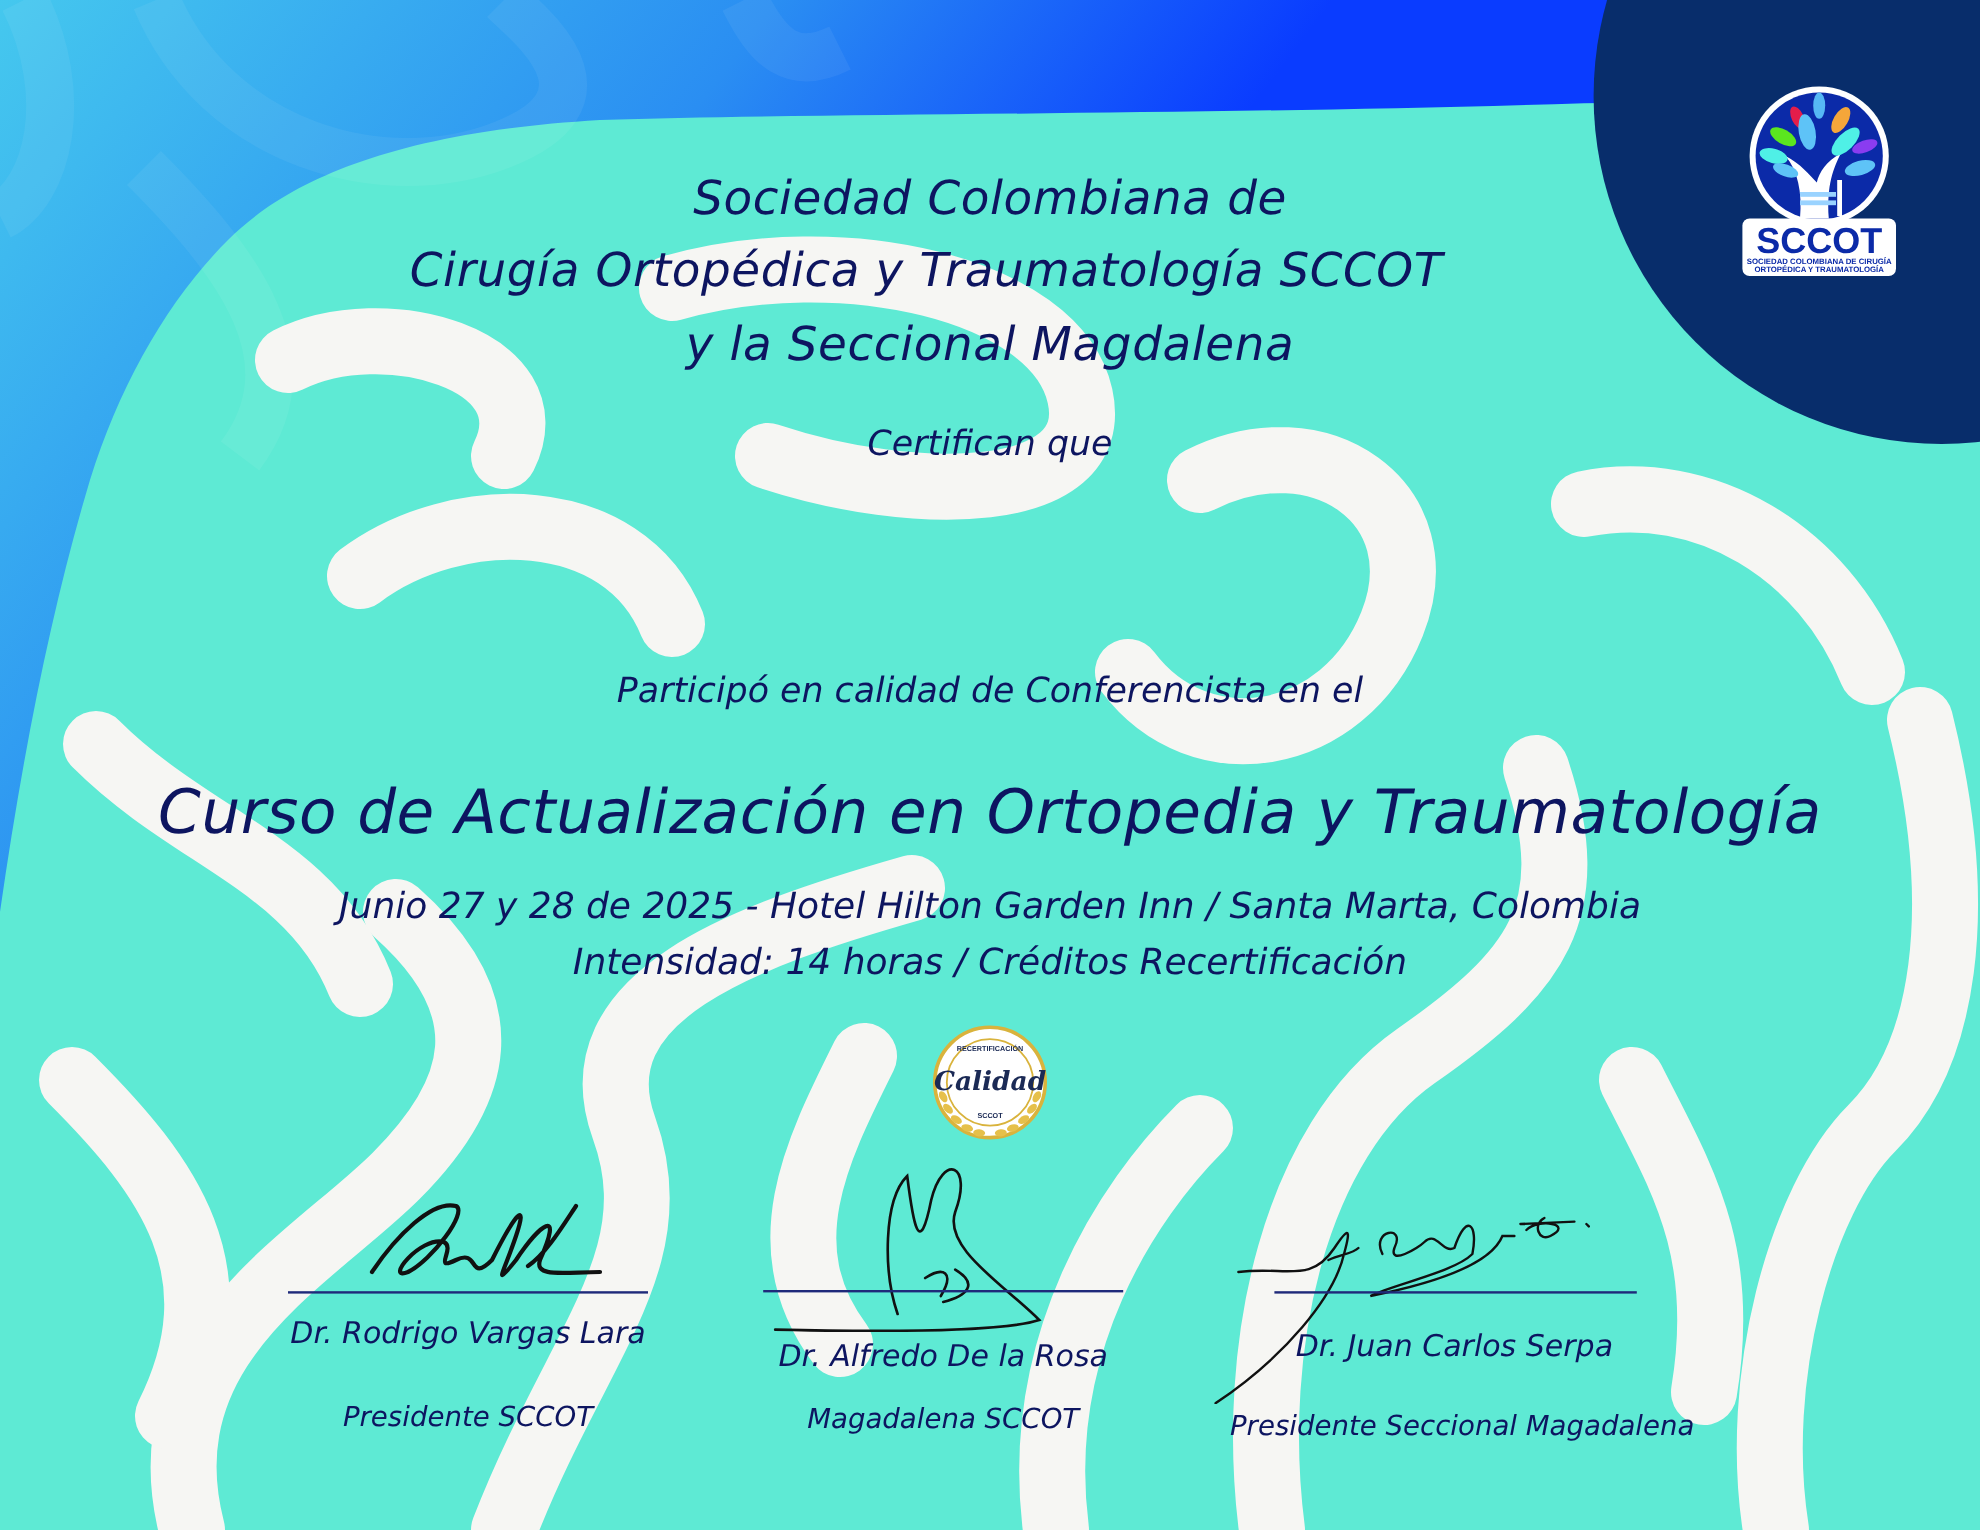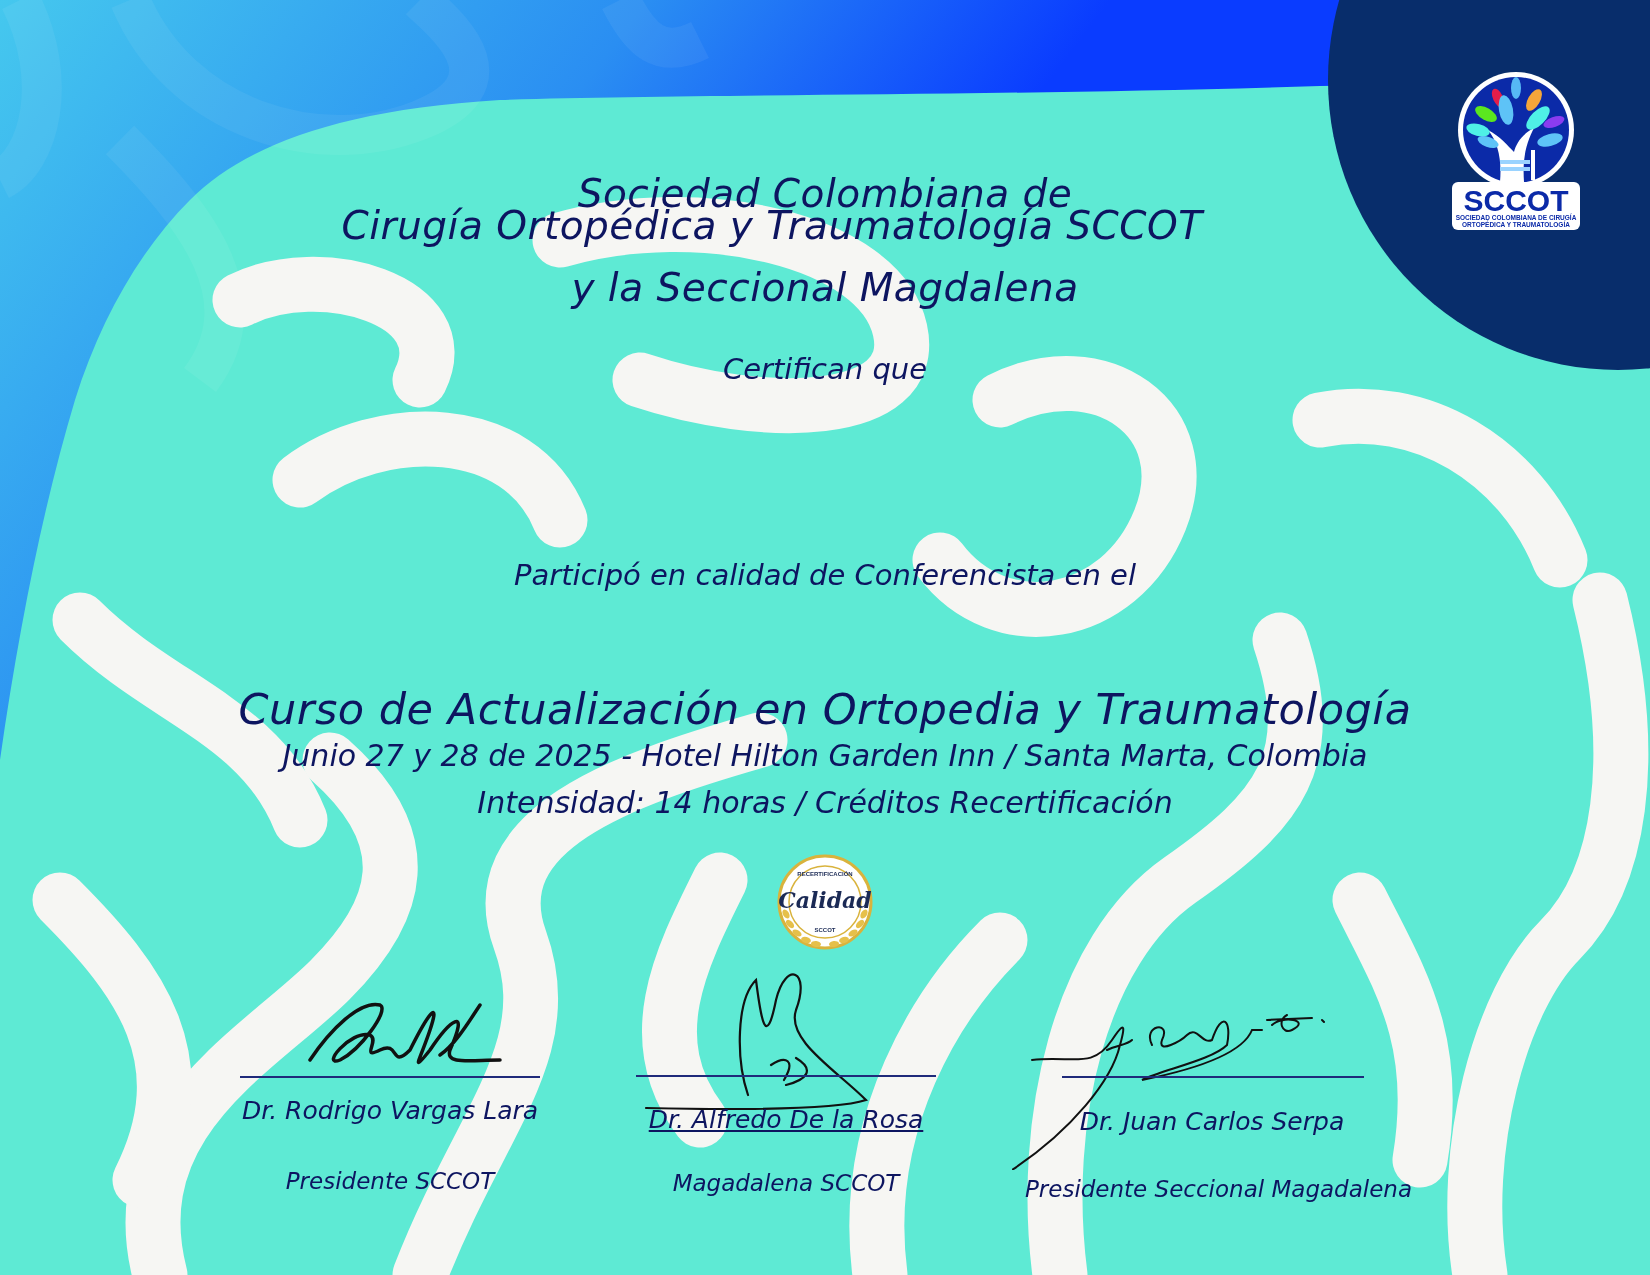--- a/index.html
+++ b/index.html
@@ -2,27 +2,27 @@
 <html><head>
 <meta charset="utf-8">
 <style>
   html, body { margin: 0; padding: 0; }
   body { width: 1650px; height: 1275px; overflow: hidden; background: #ffffff; }
   .cert { position: relative; width: 1650px; height: 1275px; overflow: hidden; background: #5eead4; font-family: "DejaVu Sans", "Liberation Sans", sans-serif; color: #0d1560; }
   .bg-svg { position: absolute; left: 0; top: 0; width: 1650px; height: 1275px; }
   .text-block { position: absolute; left: 0; width: 1650px; text-align: center; font-style: italic; }
   .org-line { font-size: 39px; line-height: 60px; letter-spacing: 0.5px; }
   .org-lines { top: 136px; left: 0; width: 1650px; }
-  .org-lines .l1 { position: absolute; left: 0; width: 1650px; top: 0; margin-top: 28px; }
+  .org-lines .l1 { position: absolute; left: 0; width: 1650px; top: 0; }
   .org-lines .l2 { position: absolute; left: 0; width: 1544px; top: 60px; }
   .org-lines .l3 { position: absolute; left: 0; width: 1650px; top: 122px; }
   .certify { top: 352px; font-size: 29px; }
   .recipient { top: 430px; font-size: 42px; min-height: 60px; }
   .participation { top: 558px; font-size: 29px; }
-  .course { top: 684px; font-size: 43px; letter-spacing: 0.5px; }
+  .course { top: 648px; font-size: 51px; letter-spacing: 0.5px; }
   .details1 { top: 738px; font-size: 30px; }
   .details2 { top: 785px; font-size: 30px; }
   .seal { position: absolute; left: 772px; top: 852px; width: 106px; height: 106px; }
   .sig { position: absolute; text-align: center; font-style: italic; }
   .sig .line { position: absolute; height: 2px; background: #1f2a7a; }
   .sig .name { position: absolute; left: 0; width: 100%; font-size: 25px; white-space: nowrap; }
   .sig .role { position: absolute; left: 0; width: 100%; font-size: 23px; white-space: nowrap; margin-top: 32px; }
   .sig svg { position: absolute; }
   .logo { position: absolute; left: 1448px; top: 70px; width: 136px; height: 170px; }
 </style>
@@ -142,21 +142,21 @@
     <div class="line" style="left:0; top:86px; width:300px;"></div>
     <div class="name" style="top:106px;">Dr. Rodrigo Vargas Lara</div>
     <div class="role" style="top:146px;">Presidente SCCOT</div>
   </div>
 
   <div class="sig" style="left:636px; top:960px; width:300px; height:215px;">
     <svg width="280" height="150" style="left:0px; top:0px;" viewBox="0 0 280 150">
       <path d="M112 135 C 100 100, 100 40, 120 20 C 125 60, 130 90, 140 40 C 150 0, 175 10, 160 50 C 150 80, 200 110, 230 140 C 200 150, 100 150, 10 148 M135 105 C 150 95, 160 100, 148 120 M160 98 C 180 110, 170 120, 150 125" fill="none" stroke="#111" stroke-width="2.2" stroke-linecap="round"></path>
     </svg>
     <div class="line" style="left:0; top:115px; width:300px;"></div>
-    <div class="name" style="top:145px;text-decoration:underline;">Dr. Alfredo De la Rosa</div>
+    <div class="name" style="top:155px;">Dr. Alfredo De la Rosa</div>
     <div class="role" style="top:178px;">Magadalena SCCOT</div>
   </div>
 
   <div class="sig" style="left:1012px; top:1000px; width:400px; height:180px;">
     <svg width="380" height="170" style="left:0px; top:0px;" viewBox="0 0 380 170">
       <path d="M20 60 C 60 55, 80 70, 100 40 C 110 25, 115 20, 108 45 C 100 80, 60 130, 0 170 M95 50 C 105 45, 115 45, 120 40 M140 45 C 130 25, 160 20, 150 40 C 145 55, 170 40, 175 35 C 185 25, 190 45, 200 40 C 210 10, 220 20, 215 45 C 200 60, 150 70, 130 80 C 180 70, 230 55, 240 30 L 250 30 M 260 25 C 270 15, 300 20, 280 30 C 270 35, 265 20, 275 15 M 255 20 L 300 18 M310 20 L 312 22" fill="none" stroke="#111" stroke-width="2" stroke-linecap="round"></path>
     </svg>
     <div class="line" style="left:50px; top:76px; width:302px;"></div>
     <div class="name" style="top:107px; left:0; width:400px;">Dr. Juan Carlos Serpa</div>
     <div class="role" style="top:144px; left:0; width:400px;text-align:right;">Presidente Seccional Magadalena</div>

